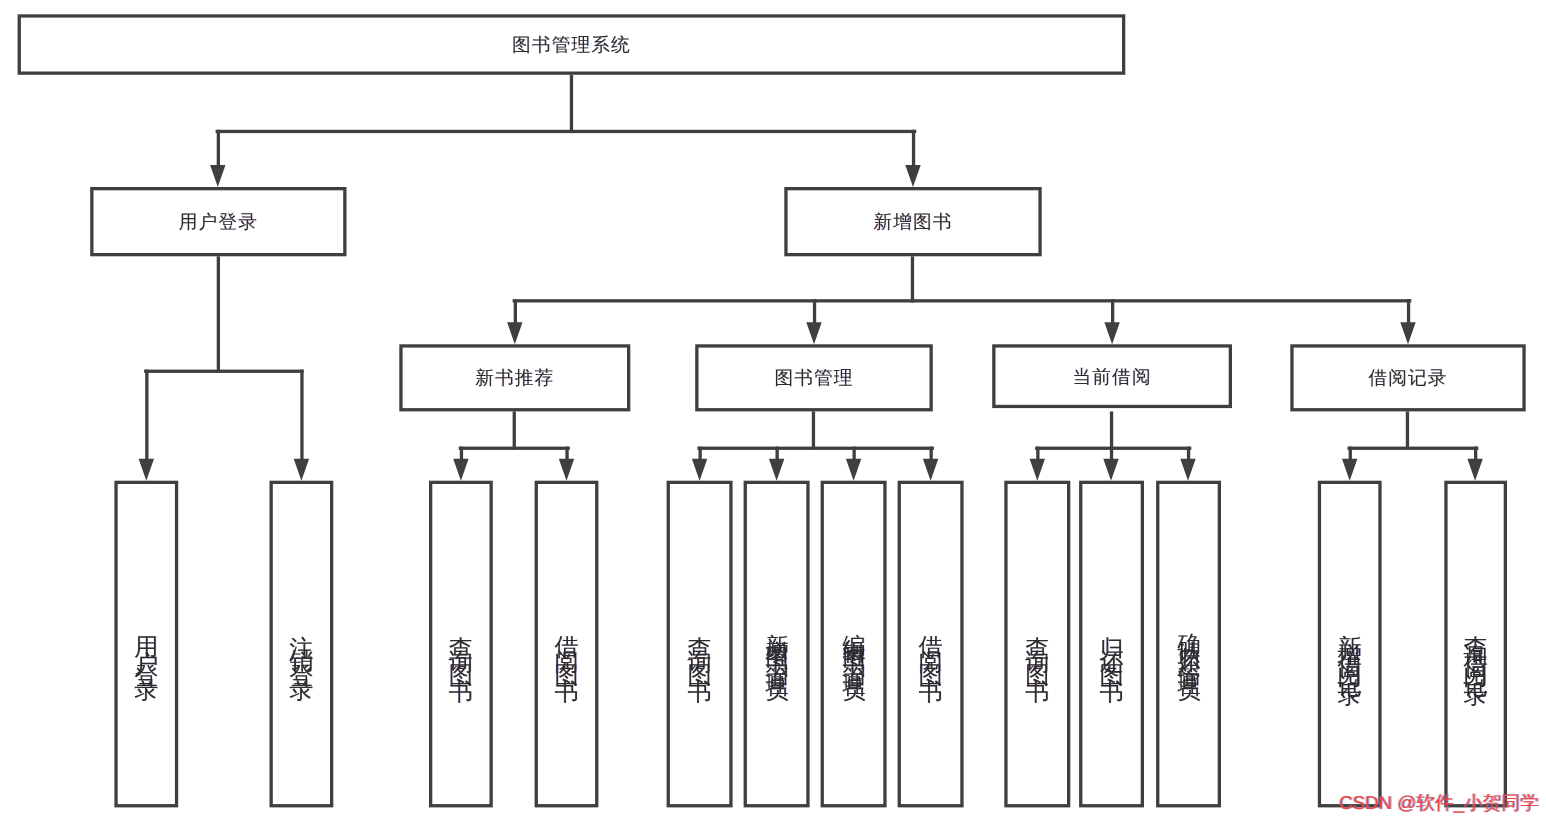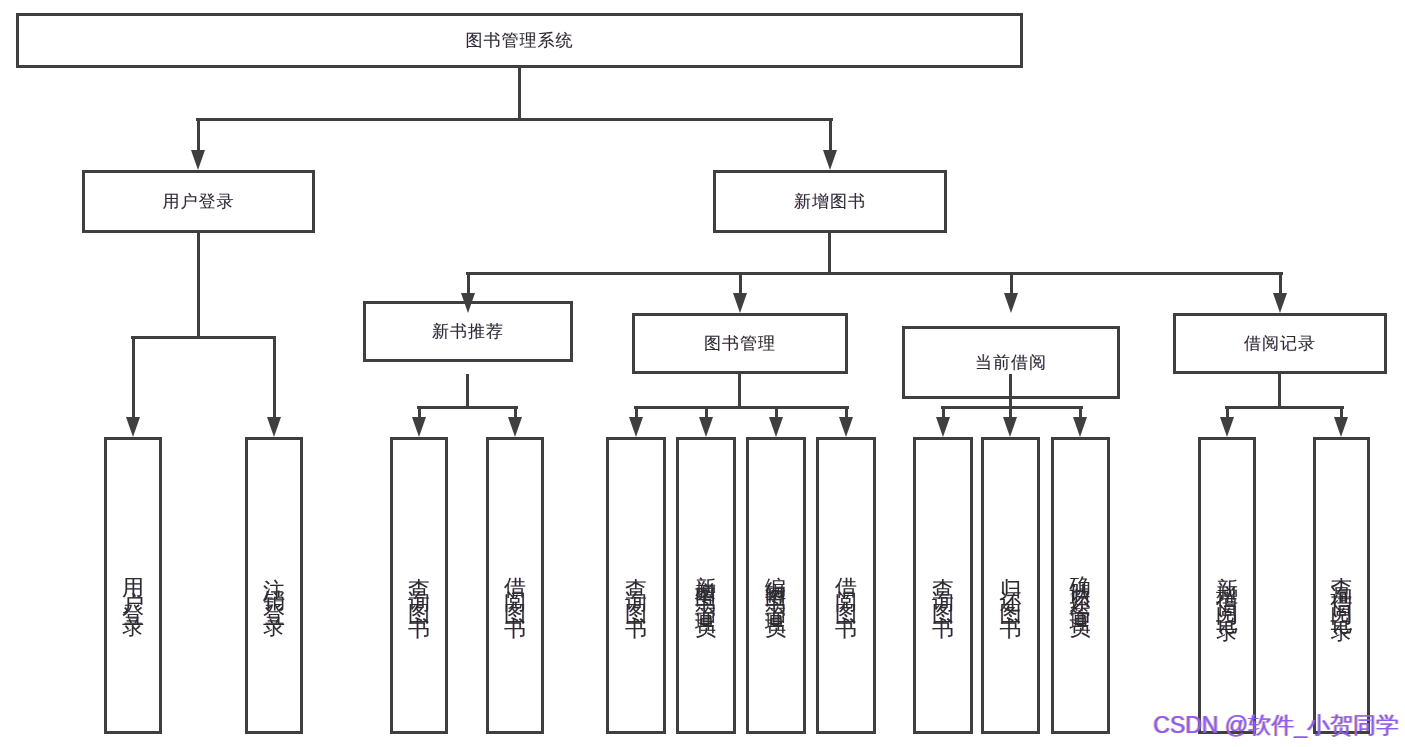--- a/index.html
+++ b/index.html
@@ -44,47 +44,47 @@
     content:"";position:absolute;left:5.5px;top:0;
     width:3px;height:calc(100% - 18px);background:var(--line);
   }
   .arrow::after{
     content:"";position:absolute;left:0;bottom:0;width:0;height:0;
     border-left:7px solid transparent;border-right:7px solid transparent;
     border-top:20px solid var(--line);
   }
   .watermark{
     position:absolute;right:6px;bottom:6px;
-    font-size:23px;color:#8b5cf6;white-space:nowrap;
+    font-size:17px;color:#ef4444;white-space:nowrap;
     text-shadow:-1px 0 0 rgba(230,90,90,.5), 1px 0 0 rgba(90,120,230,.5);
   }
 </style>
 </head>
 <body>
 
 <div class="canvas">
 
   <div class="node" style="left:16px;top:13px;width:1007px;height:55px;">
     <span>图书管理系统</span>
   </div>
 
   <div class="node" style="left:82px;top:170px;width:233px;height:63px;">
     <span>用户登录</span>
   </div>
   <div class="node" style="left:713px;top:170px;width:234px;height:63px;">
     <span>新增图书</span>
   </div>
 
-  <div class="node" style="left:363px;top:301px;width:210px;height:61px;">
+  <div class="node" style="left:363px;top:313px;width:210px;height:61px;">
     <span>新书推荐</span>
   </div>
   <div class="node" style="left:632px;top:313px;width:216px;height:61px;">
     <span>图书管理</span>
   </div>
-  <div class="node" style="left:902px;top:326px;width:218px;height:73px;">
+  <div class="node" style="left:902px;top:313px;width:218px;height:58px;">
     <span>当前借阅</span>
   </div>
   <div class="node" style="left:1173px;top:313px;width:214px;height:61px;">
     <span>借阅记录</span>
   </div>
 
   <div class="node leaf ls" style="left:104px;top:437px;width:58px;height:297px;">
     <span>用户登录</span>
   </div>
   <div class="node leaf ls" style="left:245px;top:437px;width:58px;height:297px;">

